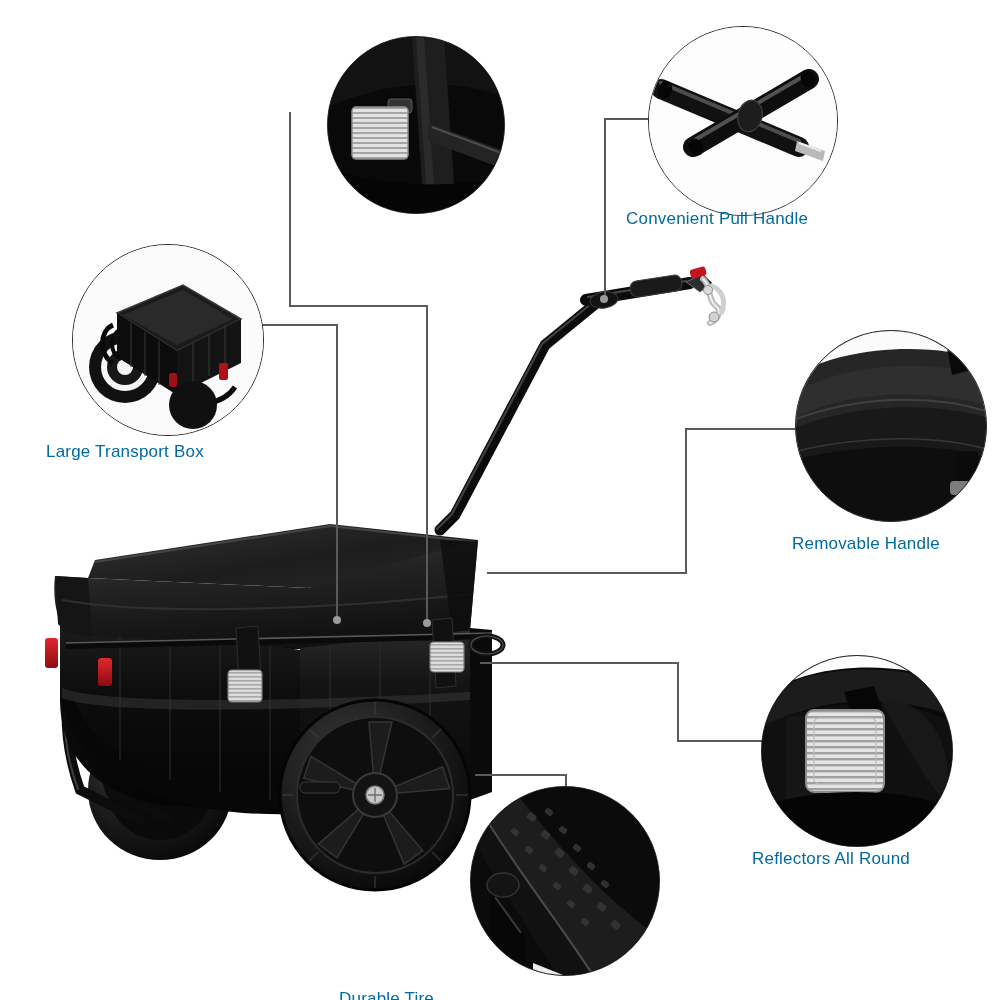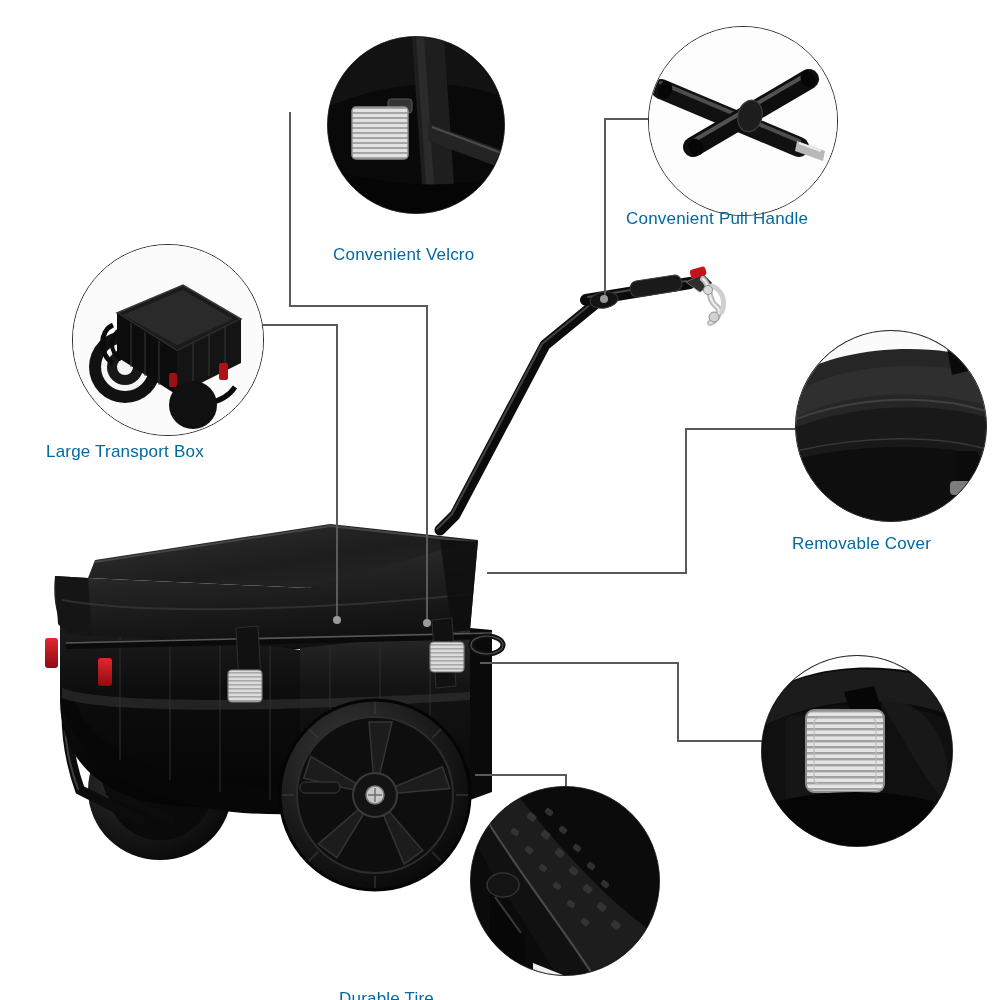--- a/index.html
+++ b/index.html
@@ -296,21 +296,20 @@
       </g>
       <defs>
         <pattern id="pRefl2" width="5" height="5" patternUnits="userSpaceOnUse">
           <rect width="5" height="5" fill="#e2e2e2"></rect>
           <rect width="5" height="2" fill="#a5a5a5"></rect>
         </pattern>
       </defs>
       <path d="M0,130 C50,150 120,152 176,140 L176,176 L0,176 Z" fill="#050505"></path>
     </svg>
   </div>
-  <div class="callout-label" style="left:333px;top:245px;">Convenient Velcro</div>
 
   <div class="callout-circle" style="left:648px;top:26px;width:188px;height:188px;background:#ffffff;">
     <svg viewBox="0 0 188 188" width="188" height="188">
       <rect width="188" height="188" fill="#fdfdfd"></rect>
 
       <g>
         <path d="M12,62 L150,120" stroke="#111111" stroke-width="20" stroke-linecap="round"></path>
         <path d="M12,62 L150,120" stroke="#4d4d4d" stroke-width="4" stroke-linecap="round" transform="translate(0,-6)"></path>
         <path d="M44,120 L160,52" stroke="#0e0e0e" stroke-width="20" stroke-linecap="round"></path>
         <path d="M44,120 L160,52" stroke="#525252" stroke-width="4" stroke-linecap="round" transform="translate(0,-6)"></path>
@@ -338,21 +337,21 @@
       <path d="M0,128 C70,112 140,112 190,126 L190,190 L0,190 Z" fill="#0e0e0e"></path>
 
       <path d="M0,88 C60,66 132,62 190,80" fill="none" stroke="#404040" stroke-width="2"></path>
       <path d="M0,120 C70,104 140,104 190,118" fill="none" stroke="#373737" stroke-width="1.6"></path>
 
       <path d="M150,12 L168,10 L172,40 L156,44 Z" fill="#0a0a0a"></path>
       <rect x="160" y="120" width="22" height="34" rx="4" fill="#0b0b0b"></rect>
       <rect x="154" y="150" width="30" height="14" rx="4" fill="#d9d9d9" opacity=".55"></rect>
     </svg>
   </div>
-  <div class="callout-label" style="left:792px;top:534px;">Removable Cover</div>
+  <div class="callout-label" style="left:792px;top:534px;">Removable Handle</div>
 
   <div class="callout-circle" style="left:761px;top:655px;width:190px;height:190px;">
     <svg viewBox="0 0 190 190" width="190" height="190">
       <rect width="190" height="190" fill="#0a0a0a"></rect>
       <path d="M0,40 C50,6 130,4 190,26 L190,0 L0,0 Z" fill="#fdfdfd"></path>
       <path d="M0,40 C50,8 130,6 190,28 L190,60 C130,36 50,42 0,72 Z" fill="#1c1c1c"></path>
 
       <path d="M0,70 C60,42 140,40 190,66 L190,190 L0,190 Z" fill="#101010"></path>
 
       <path d="M120,40 C162,46 186,80 186,120 L186,150 C160,120 140,80 120,48 Z" fill="#1a1a1a" opacity=".85"></path>
@@ -368,20 +367,21 @@
       </g>
       <defs>
         <pattern id="pRefl3" width="6" height="6" patternUnits="userSpaceOnUse">
           <rect width="6" height="6" fill="#e4e4e4"></rect>
           <rect width="6" height="2.4" fill="#a0a0a0"></rect>
         </pattern>
       </defs>
       <path d="M0,150 C60,130 140,132 190,152 L190,190 L0,190 Z" fill="#050505"></path>
     </svg>
   </div>
+  <div class="callout-label" style="left:752px;top:849px;">Reflectors All Round</div>
 
   <div class="callout-circle" style="left:470px;top:786px;width:188px;height:188px;">
     <svg viewBox="0 0 188 188" width="188" height="188">
       <rect width="188" height="188" fill="#0b0b0b"></rect>
 
       <path d="M40,0 C80,50 130,110 188,150 L188,188 L120,188 C70,130 30,70 8,20 Z" fill="#1d1d1d"></path>
 
       <g fill="#383838" opacity=".85">
         <rect x="56" y="26" width="9" height="7" rx="2" transform="rotate(38 60 30)"></rect>
         <rect x="70" y="44" width="9" height="7" rx="2" transform="rotate(38 74 48)"></rect>

